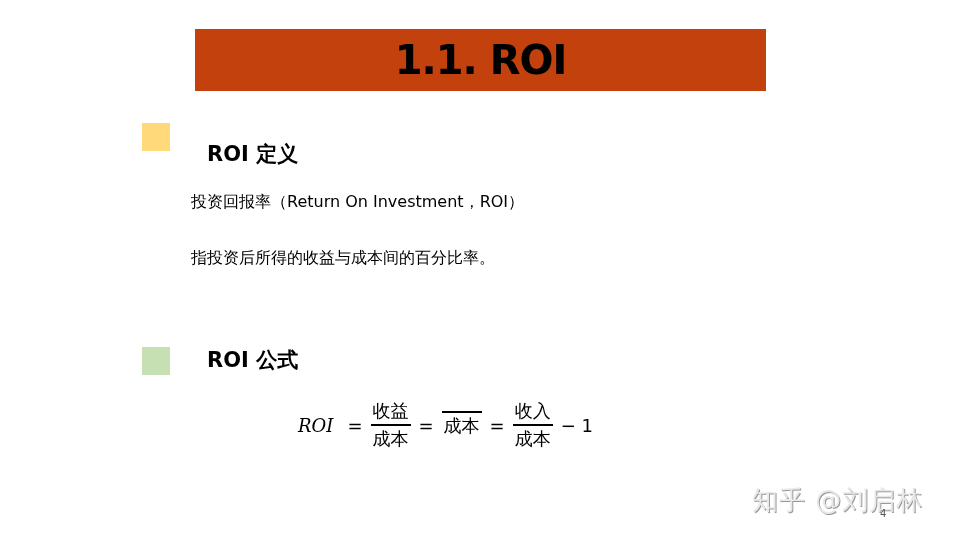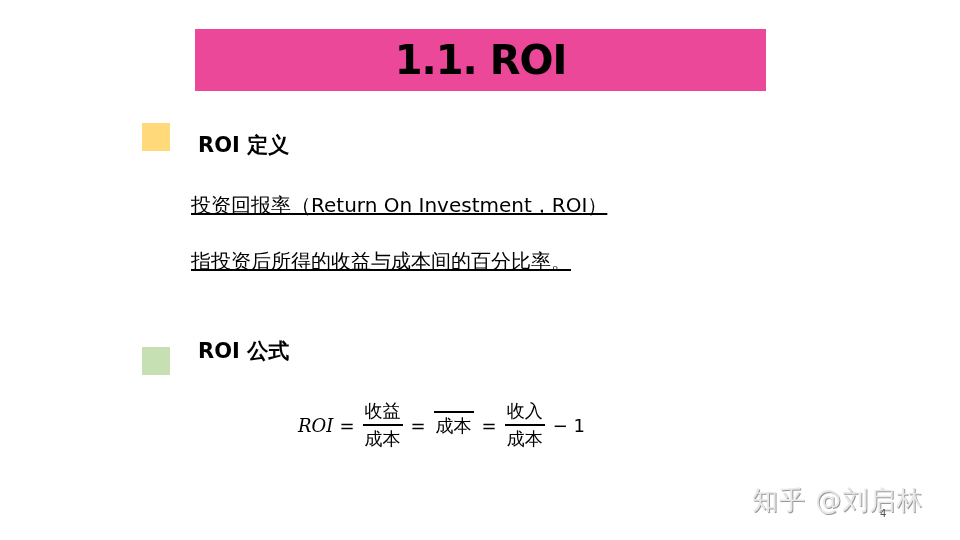--- a/index.html
+++ b/index.html
@@ -2,42 +2,42 @@
 <html><head>
 <meta charset="utf-8">
 <style>
   html, body { margin: 0; padding: 0; }
   body {
     width: 960px; height: 540px; background: #ffffff; position: relative; overflow: hidden;
     font-family: "DejaVu Sans", "Liberation Sans", sans-serif; color: #000;
   }
   .title-bar {
     position: absolute; left: 195px; top: 29px; width: 571px; height: 62px;
-    background: #ec4899; display: flex; align-items: center; justify-content: center;
+    background: #c2410c; display: flex; align-items: center; justify-content: center;
   }
   .title-bar h1 {
     margin: 0; font-size: 40px; font-weight: bold; letter-spacing: -1px;
     font-family: "DejaVu Sans", sans-serif;
   }
   .section-marker { position: absolute; width: 28px; height: 28px; }
   .marker-1 { left: 142px; top: 123px; background: #ffd97a; }
   .marker-2 { left: 142px; top: 347px; background: #c6e0b4; }
   .section-heading {
-    position: absolute; font-size: 21px; font-weight: bold; margin: 7px;
+    position: absolute; font-size: 21px; font-weight: bold; margin: 16px;
   }
   .heading-1 { left: 191px; top: 124px; }
   .heading-2 { left: 191px; top: 330px; }
-  .para { position: absolute; left: 191px; font-size: 20px; margin: 0; white-space: nowrap; text-decoration: underline; }
+  .para { position: absolute; left: 191px; font-size: 16px; margin: 0; white-space: nowrap; }
   .para-1 { top: 192px; }
   .para-2 { top: 248px; }
   .formula {
     position: absolute; left: 298px; top: 398px; display: flex; align-items: center;
     font-size: 18px; font-family: "DejaVu Serif", serif;
   }
-  .formula .var { font-style: italic; margin-right: 0; }
+  .formula .var { font-style: italic; margin-right: 8px; }
   .formula .op { margin: 0 6px; font-family: "DejaVu Sans", sans-serif; }
   .frac { display: inline-flex; flex-direction: column; align-items: center; margin: 0 2px; }
   .frac .num, .frac .den { font-family: "DejaVu Sans", sans-serif; padding: 0 2px; line-height: 26px; }
   .frac .bar { width: 100%; height: 2px; background: #000; }
   .watermark {
     position: absolute; left: 752px; top: 483px; font-size: 26px; color: #e8e8e8;
     text-shadow: 1px 1px 0 #999, -1px -1px 0 #fff; letter-spacing: 1px; white-space: nowrap;
   }
   .page-num { position: absolute; left: 880px; top: 508px; font-size: 10px; color: #555; }
 </style>

